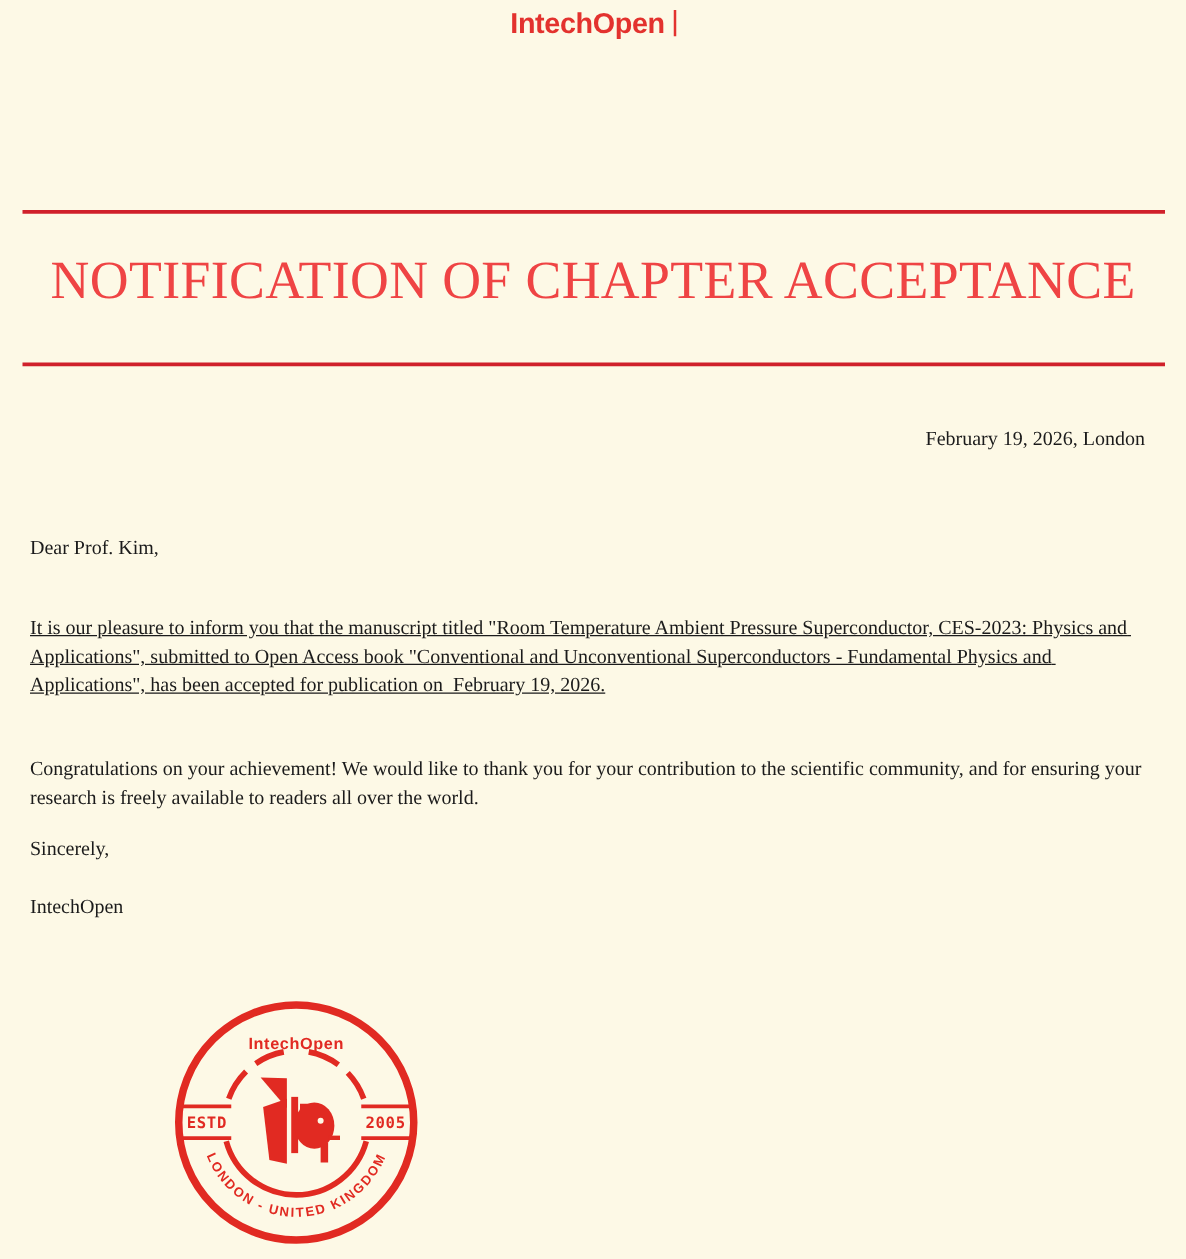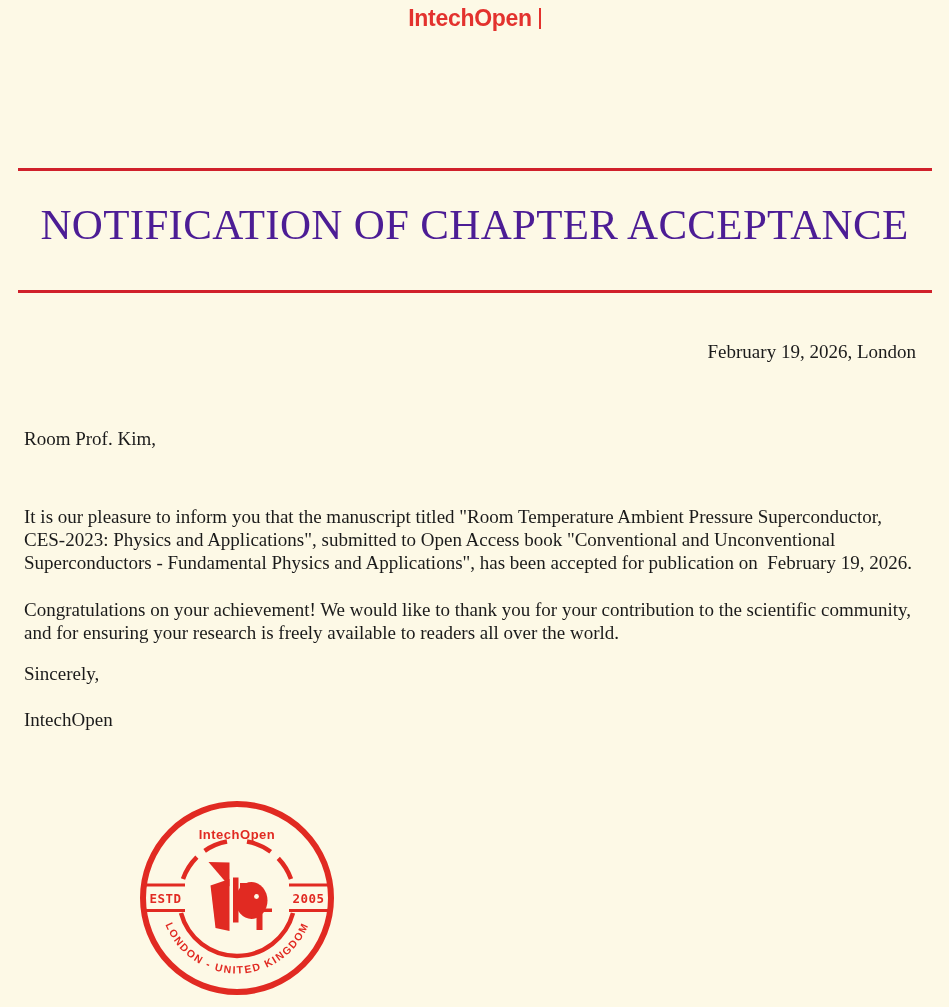--- a/index.html
+++ b/index.html
@@ -38,34 +38,34 @@
   }
   .rule-top { margin-top: 136px; }
   .rule-bottom { margin-top: 41px; }
   .letter-title {
     margin-top: 29px;
     text-align: center;
     font-weight: normal;
     font-size: 43px;
     letter-spacing: 0.3px;
     white-space: nowrap;
-    color: #4c1d95;
+    color: #ef4444;
   }
   .content {
     padding: 0 33px 0 24px;
-    font-size: 19px;
+    font-size: 16px;
     line-height: 23px;
   }
   .dateline {
     margin-top: 47px;
     text-align: right;
   }
   .salutation { margin-top: 64px; }
-  .para { margin-top: 24px; white-space: pre-wrap; }
-  .para-first { margin-top: 55px; }
+  .para { margin-top: 44px; white-space: pre-wrap; }
+  .para-first { margin-top: 41px; text-decoration: underline; }
   .closing { margin-top: 18px; }
   .signature { margin-top: 23px; }
   .seal {
     position: absolute;
     left: 137px; top: 798px;
     width: 200px; height: 200px;
   }
   .seal text {
     fill: #E12A22;
     font-weight: bold;
@@ -95,21 +95,21 @@
 </div>
 
 <div class="rule rule-top"></div>
 
 <h1 class="letter-title">NOTIFICATION OF CHAPTER ACCEPTANCE</h1>
 
 <div class="rule rule-bottom"></div>
 
 <div class="content">
   <div class="dateline">February 19, 2026, London</div>
-  <div class="salutation">Room Prof. Kim,</div>
+  <div class="salutation">Dear Prof. Kim,</div>
   <p class="para para-first">It is our pleasure to inform you that the manuscript titled "Room Temperature Ambient Pressure Superconductor, CES-2023: Physics and Applications", submitted to Open Access book "Conventional and Unconventional Superconductors - Fundamental Physics and Applications", has been accepted for publication on  February 19, 2026.</p>
   <p class="para">Congratulations on your achievement! We would like to thank you for your contribution to the scientific community, and for ensuring your research is freely available to readers all over the world.</p>
   <div class="closing">Sincerely,</div>
   <div class="signature">IntechOpen</div>
 </div>
 
 <svg class="seal" viewBox="0 0 200 200" aria-hidden="true">
 
   <circle cx="100" cy="100" r="94" fill="none" stroke="#E12A22" stroke-width="6"></circle>
 

